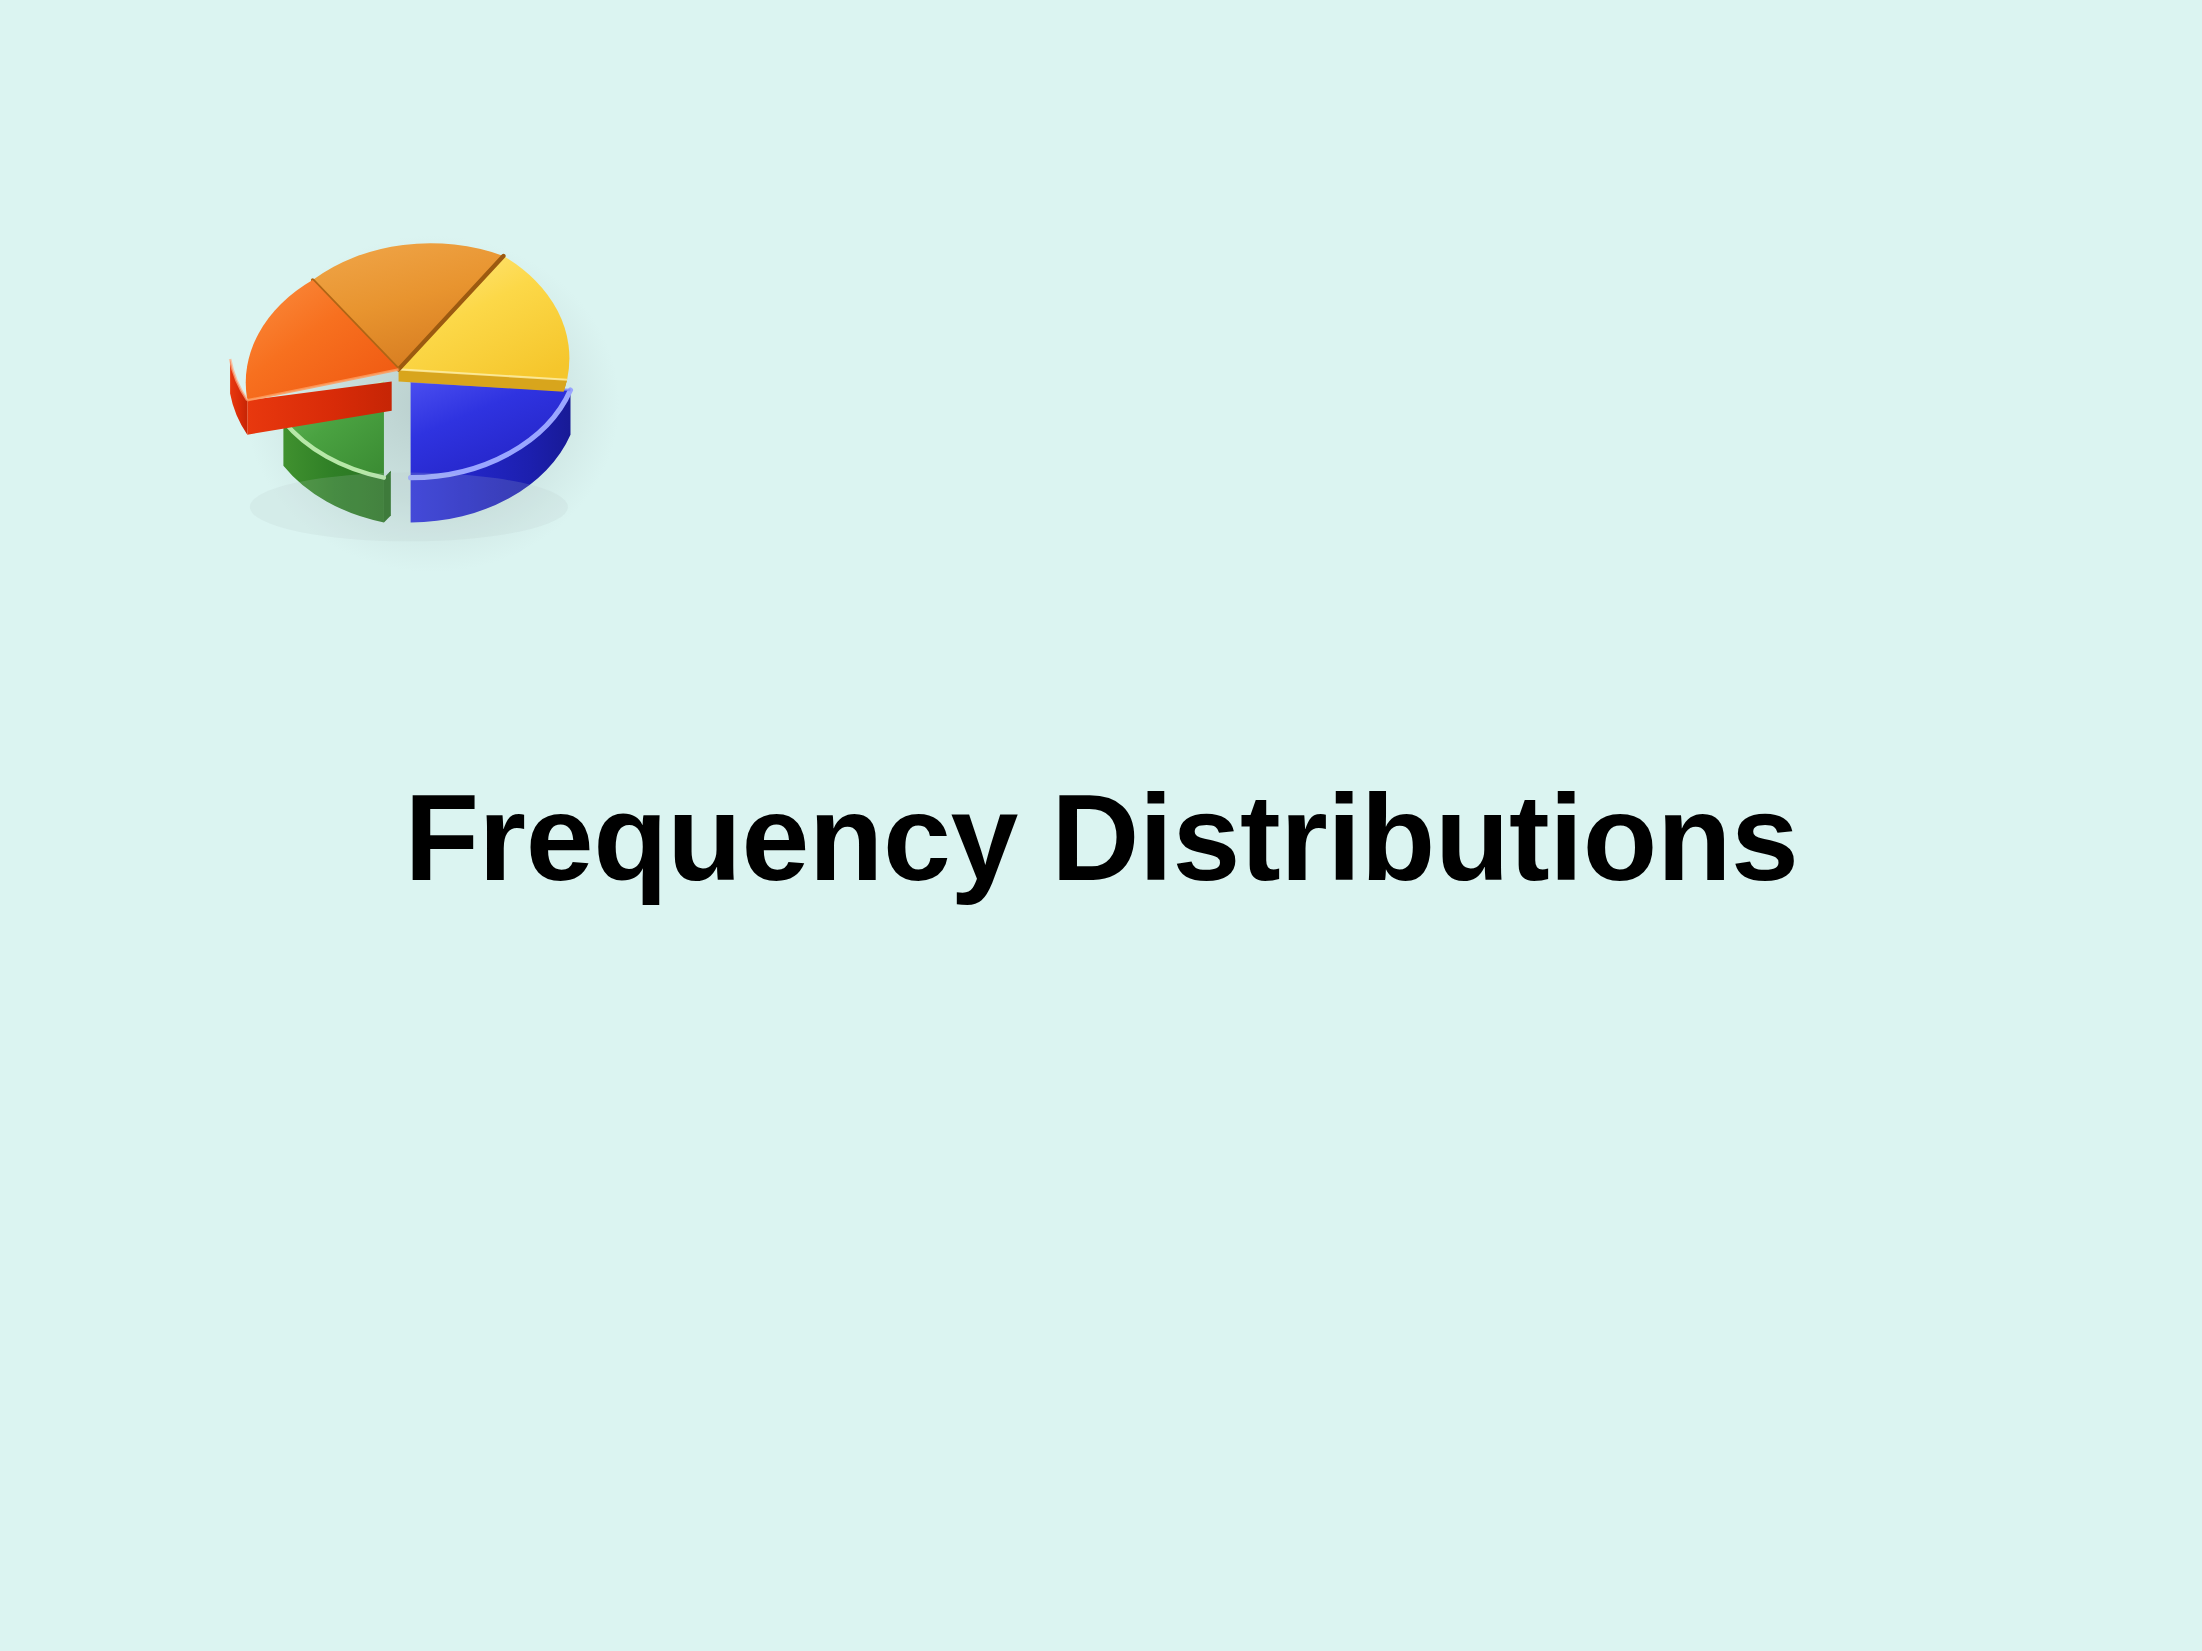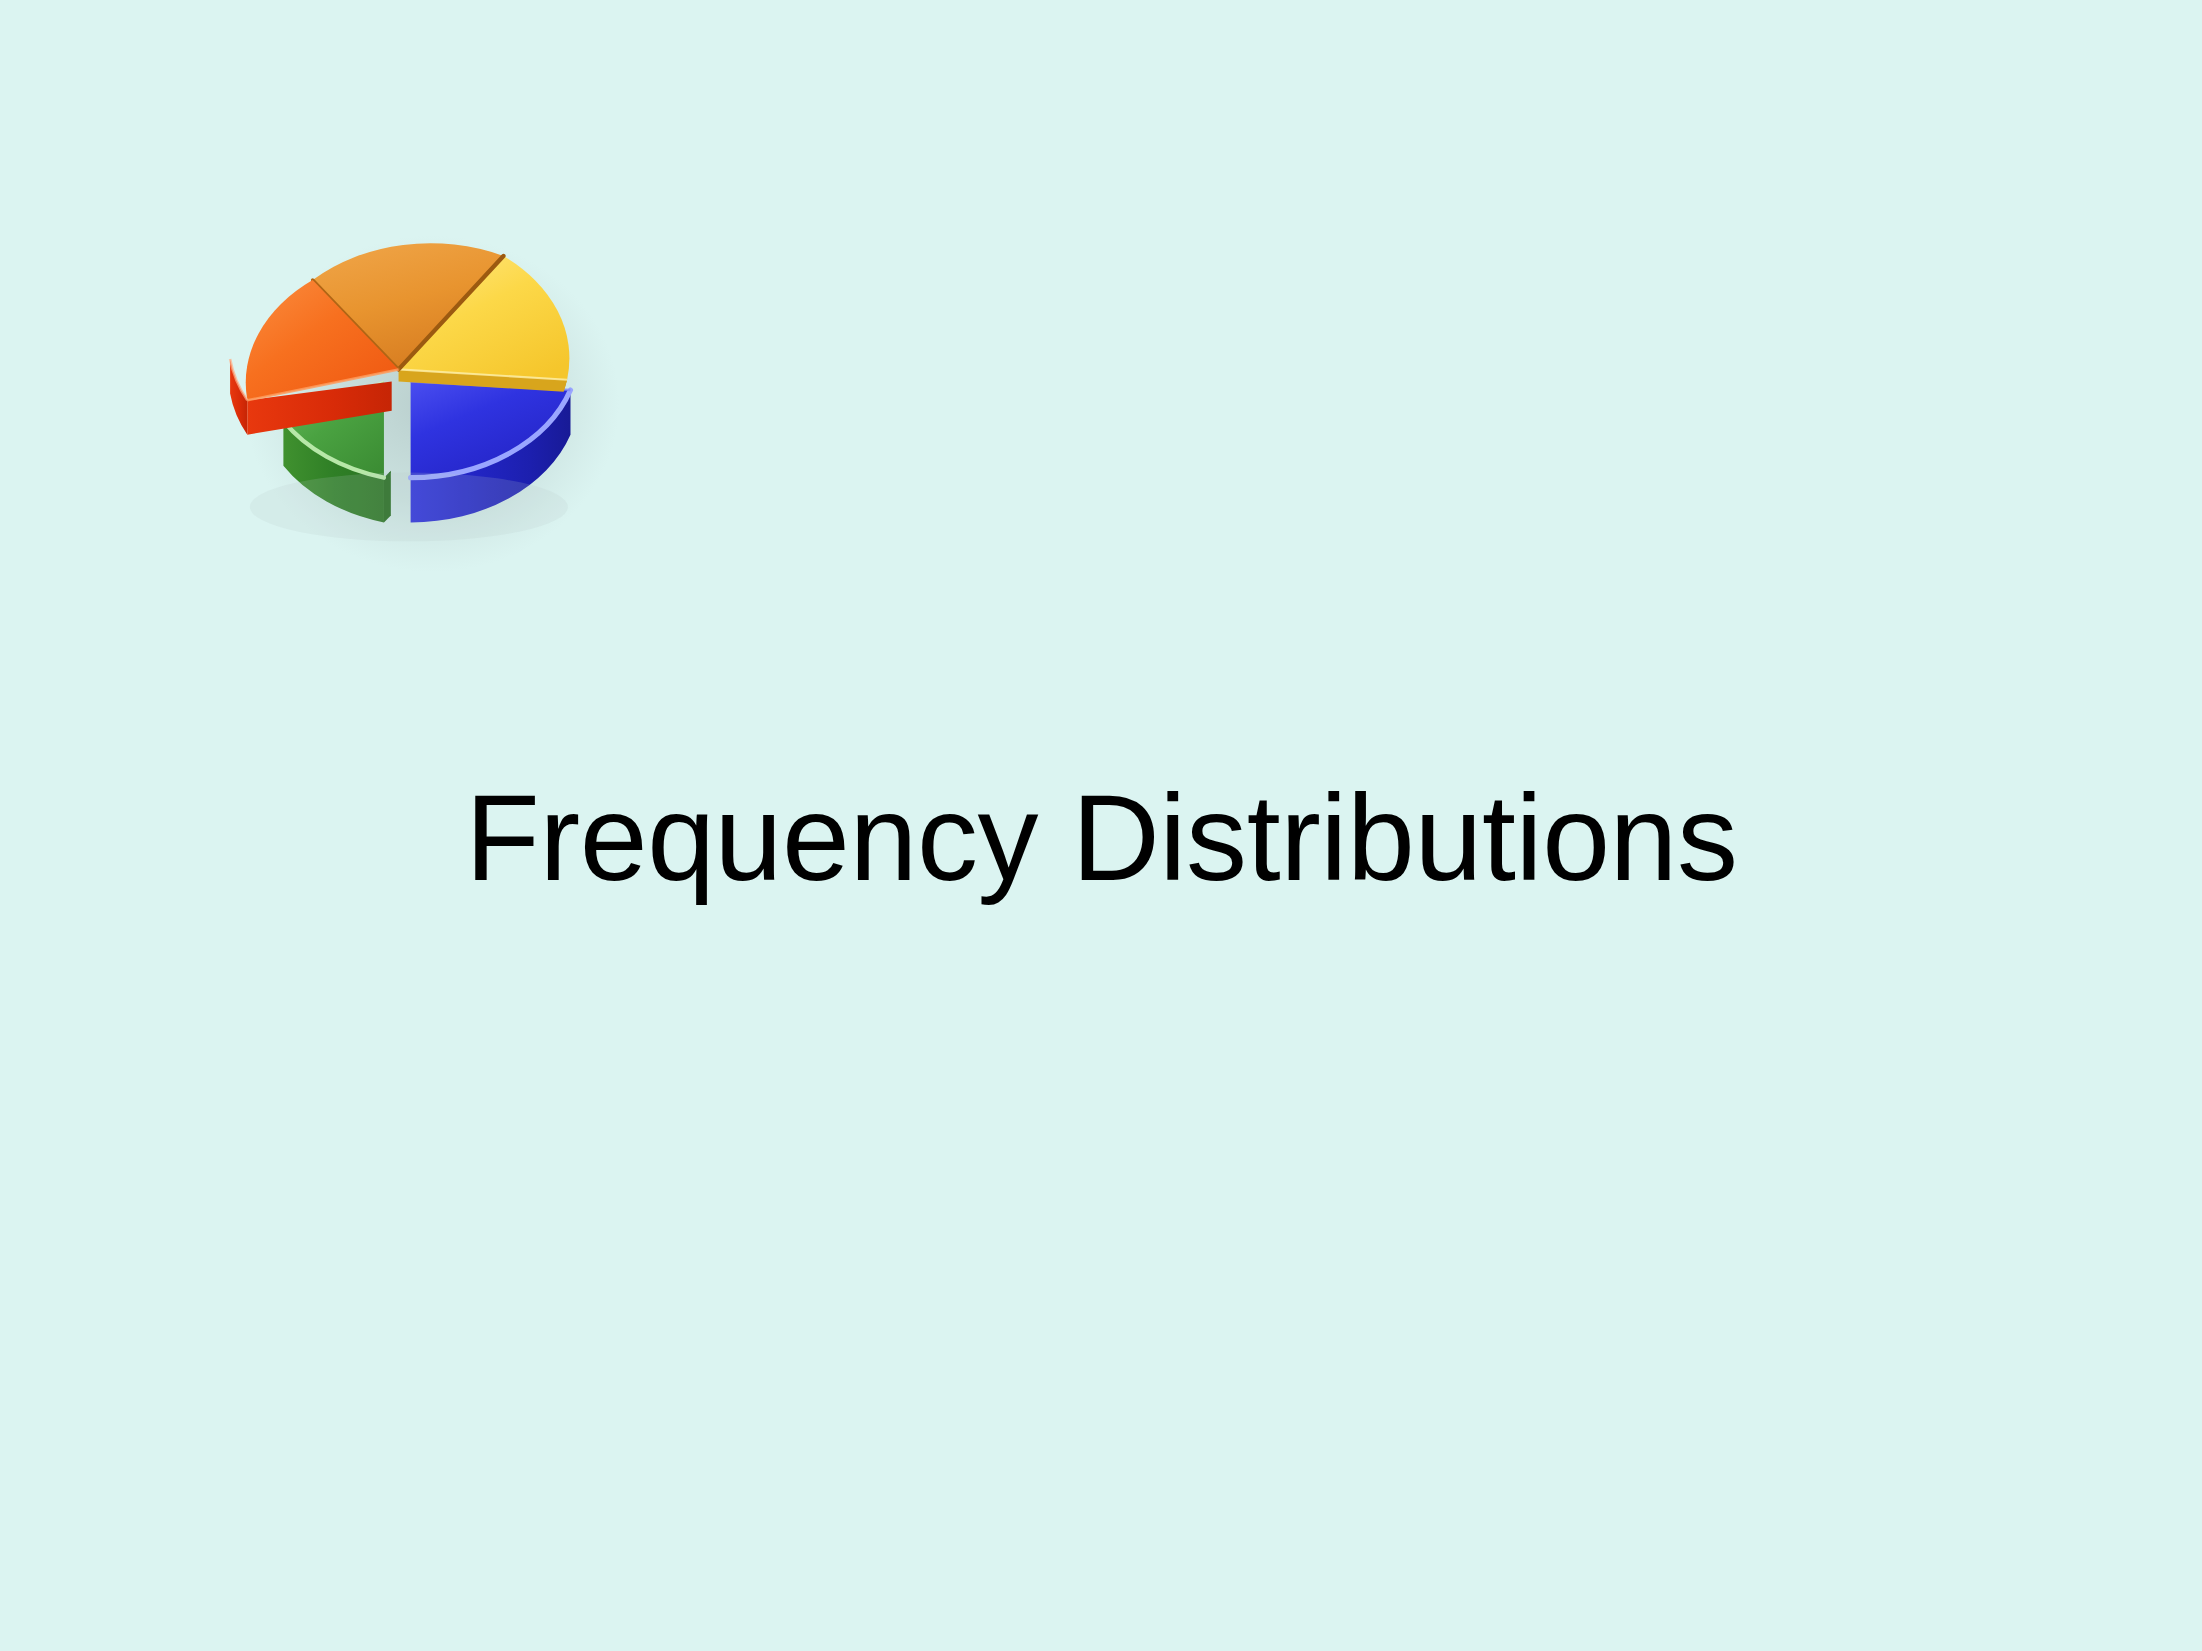--- a/index.html
+++ b/index.html
@@ -40,21 +40,21 @@
 
   
   #slide-title {
     position: absolute;
     left: 0;
     top: 774px;
     width: 2203px;
     text-align: center;
     font-family: "Liberation Sans", sans-serif;
     font-size: 122px;
-    font-weight: 400;
+    font-weight: 700;
     line-height: 1.05;
     letter-spacing: -0.4px;
     color: #000000;
     white-space: nowrap;
   }
 </style>
 </head>
 <body>
 
 <div id="slide" style="background: rgb(219, 244, 241);">

